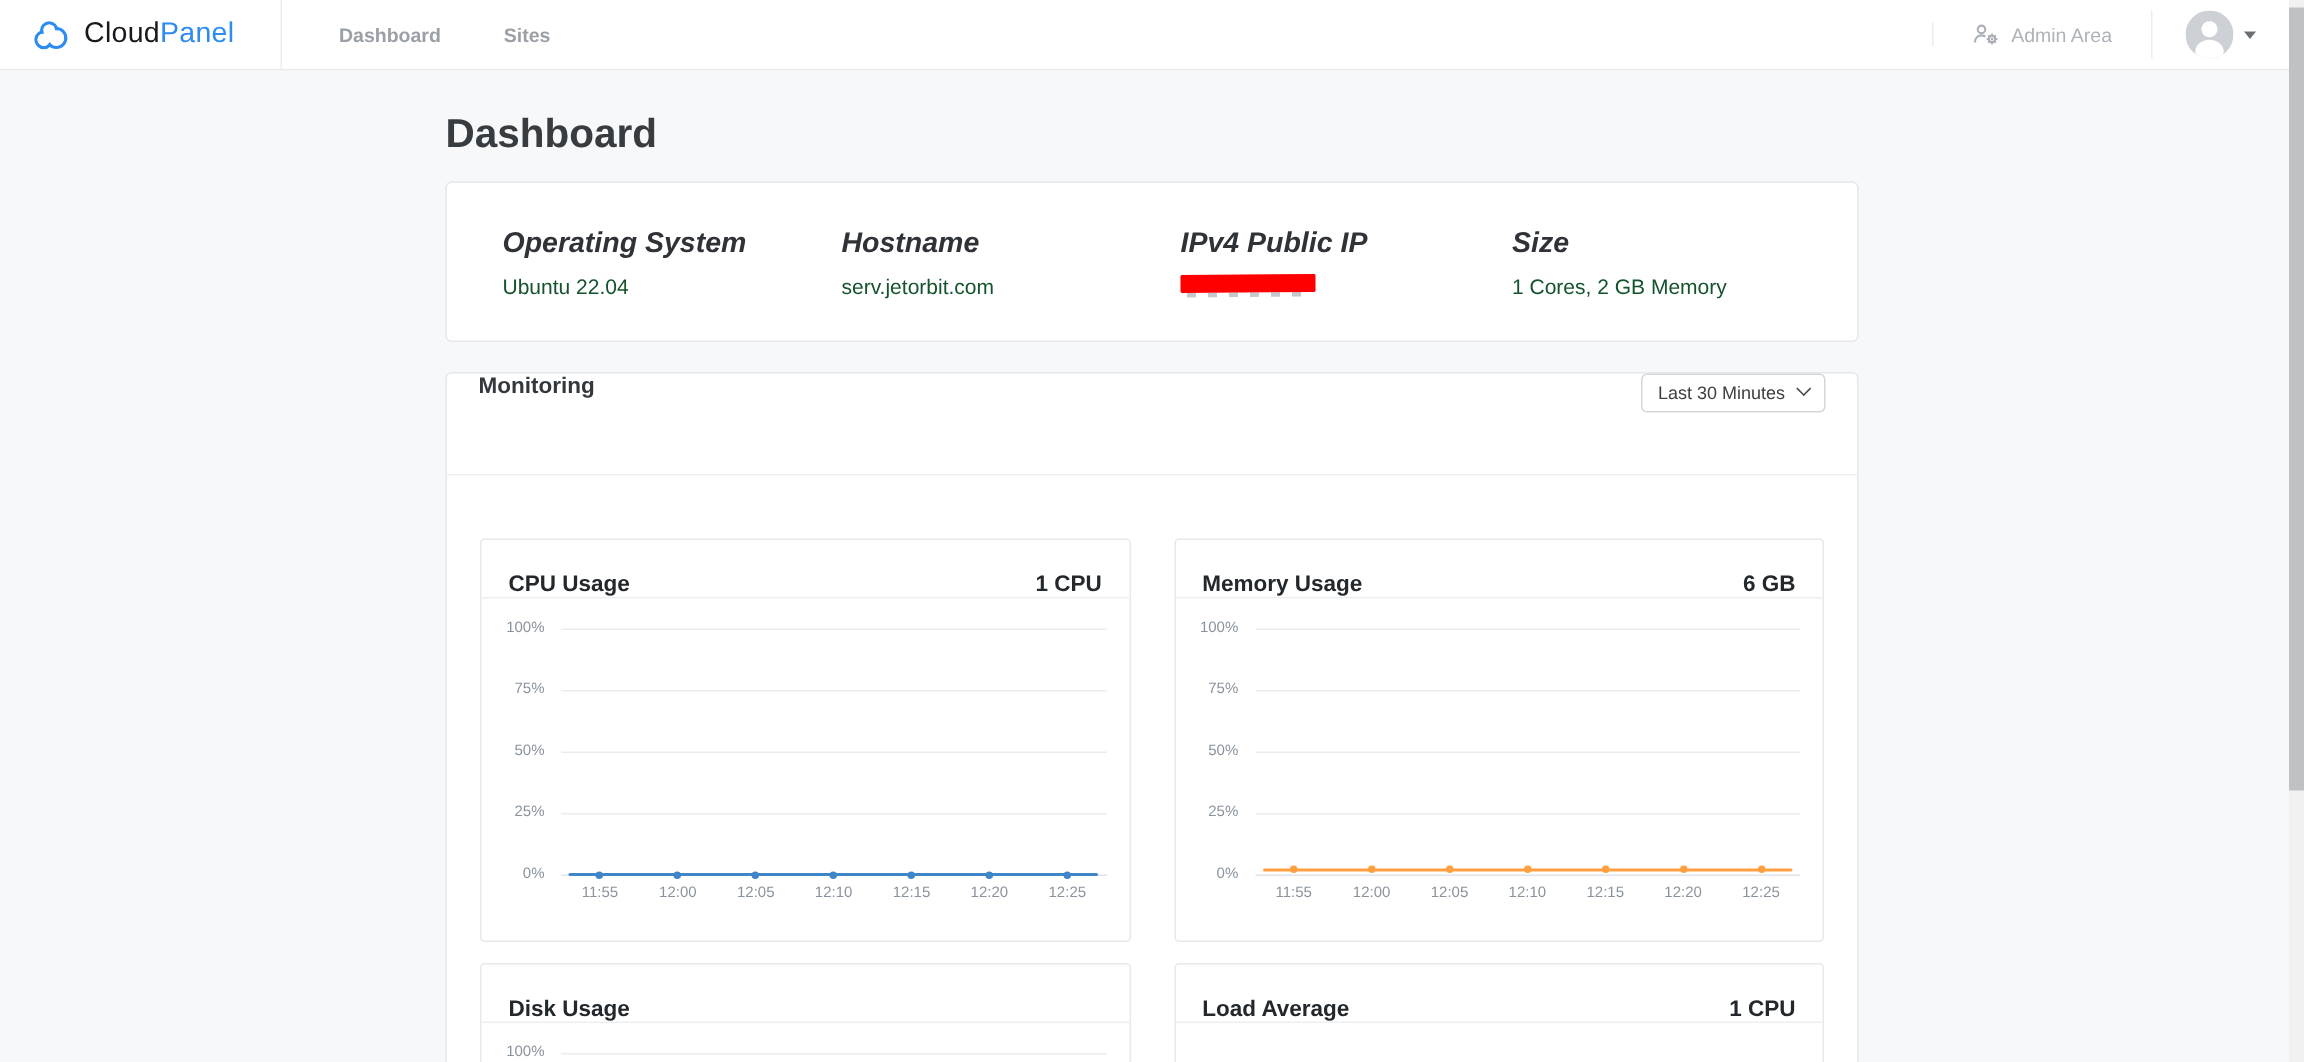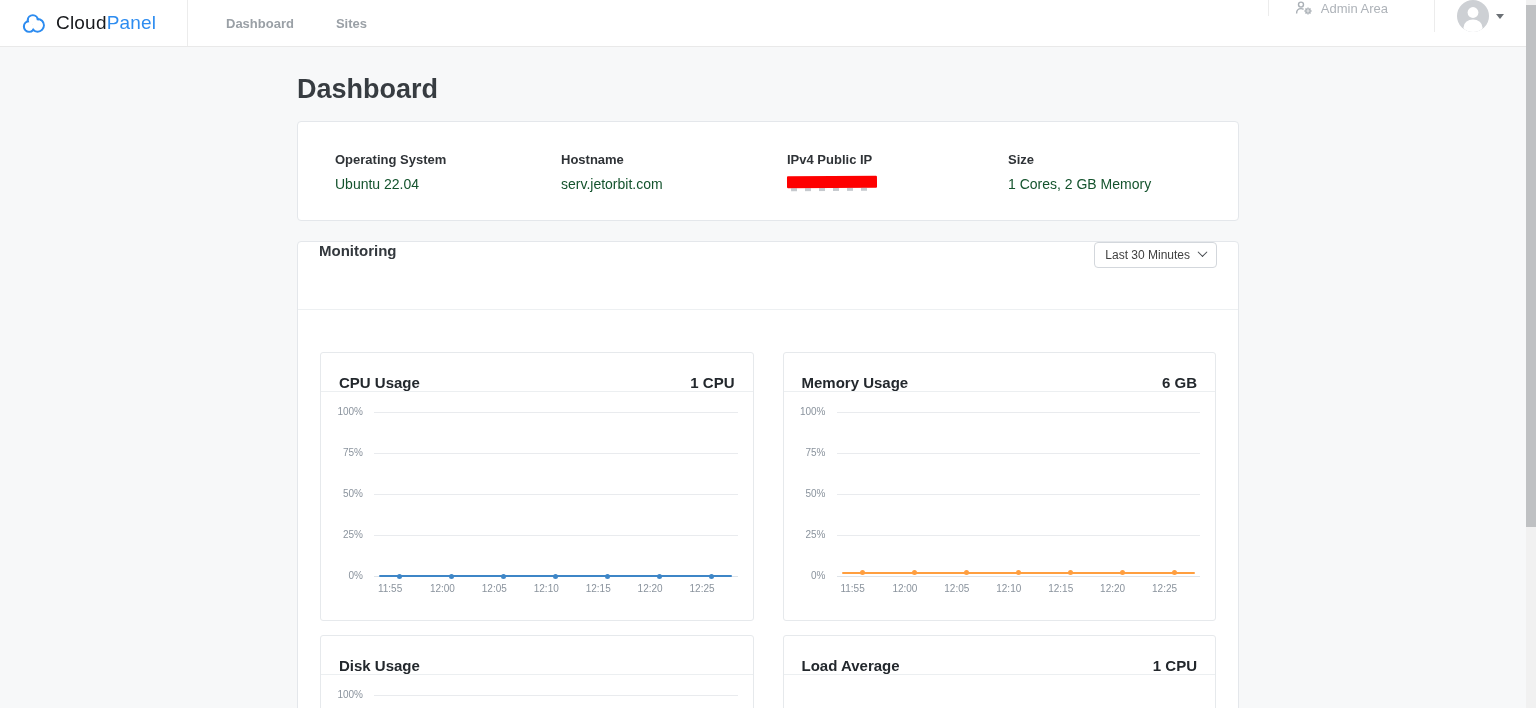--- a/index.html
+++ b/index.html
@@ -16,21 +16,21 @@
     padding-right:10px;
   }
   .brand {
     width:188px; border-right:1px solid #ececec;
     display:flex; align-items:center; padding-left:20px; gap:9px; cursor:pointer;
   }
   .brand-name { font-size:19px; font-weight:400; letter-spacing:.2px; color:#17191c; }
   .brand-name .accent { color:#2d8cf0; }
   .nav-links { display:flex; align-items:center; gap:42px; margin-left:38px; }
   .nav-link { font-size:13px; font-weight:700; color:#9aa0a6; cursor:pointer; }
-  .nav-right { margin-left:auto; display:flex; align-items:flex-start;gap:20px; }
+  .nav-right { margin-left:auto; display:flex; align-items:center; }
   .admin-area {
     display:flex; align-items:center; gap:8px; padding:0 26px;
     border-left:1px solid #ececec; cursor:pointer;
   }
   .admin-area-label { font-size:13px; color:#aeb3b9; }
   .avatar-box {
     display:flex; align-items:center; gap:7px; padding:0 22px;
     border-left:1px solid #ececec; cursor:pointer;
   }
   .caret-down {
@@ -45,21 +45,21 @@
   
   .content { width:942px; margin:0 auto; padding-top:27px; }
   .page-title { font-size:27px; font-weight:600; color:#373c41; margin-bottom:16px; }
 
   .card {
     background:#fff; border:1px solid #e4e7eb; border-radius:4px;
   }
 
   
   .info-card { padding:30px 37px 28px 37px; display:grid; grid-template-columns:226px 226px 221px 1fr; }
-  .info-label { font-size:13px; font-weight:700; color:#2f3337; margin-bottom:9px; }
+  .info-label { font-size:19px; font-weight:700; color:#2f3337; margin-bottom:9px;font-style:italic; }
   .info-value { font-size:14px; color:#14532d; }
   .redaction {
     position:relative; width:90px; height:12px; background:#fe0000;
     border-radius:1px; margin-top:2px; transform:rotate(-.4deg);
   }
   .redaction::after {
     content:""; position:absolute; left:4px; right:8px; bottom:-3px; height:3px;
     background:repeating-linear-gradient(90deg, rgba(110,120,132,.4) 0 6px, transparent 6px 14px);
   }
 
@@ -95,21 +95,21 @@
   .y-tick {
     position:absolute; left:0; width:42px; text-align:right;
     font-size:10px; color:#8a939d; line-height:12px;
   }
   .gridline { position:absolute; left:53px; right:15px; height:1px; background:#e9ebee; }
   .gridline.base { background:#dfe4e9; }
   .plot-span { position:absolute; left:53px; right:15px; top:0; bottom:0; }
   .series-line { position:absolute; left:1.5%; right:1.5%; height:2px; border-radius:1px; }
   .dot { position:absolute; width:5px; height:5px; border-radius:50%; }
   .x-tick {
-    position:absolute; width:44px; margin-left:-22px; 
+    position:absolute; width:44px; margin-left:-22px; text-align:center;
     font-size:10px; color:#8a939d; top:191px;
   }
 </style>
 </head>
 <body>
 
 <div class="navbar">
   <div class="brand">
     <span style="display:flex;">
       <svg width="27" height="27" viewBox="0 0 24 24">

